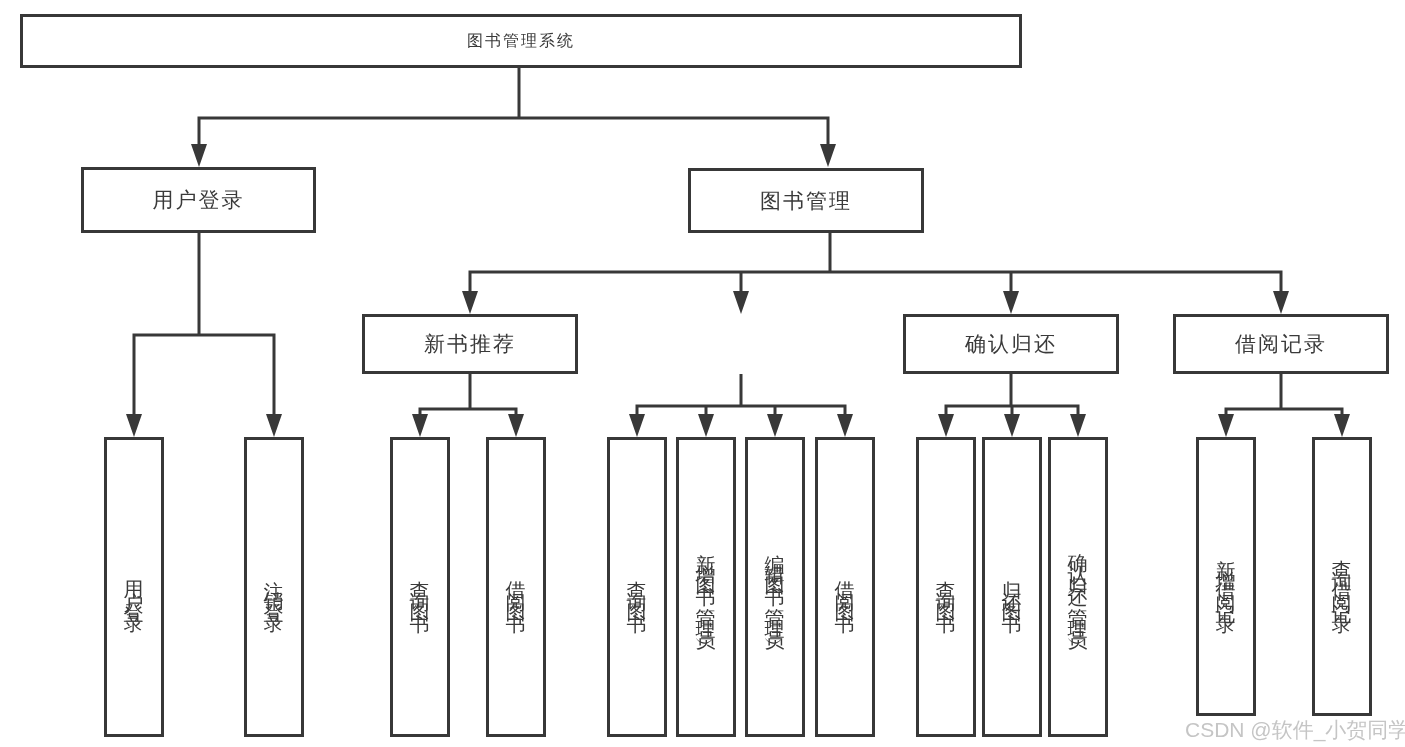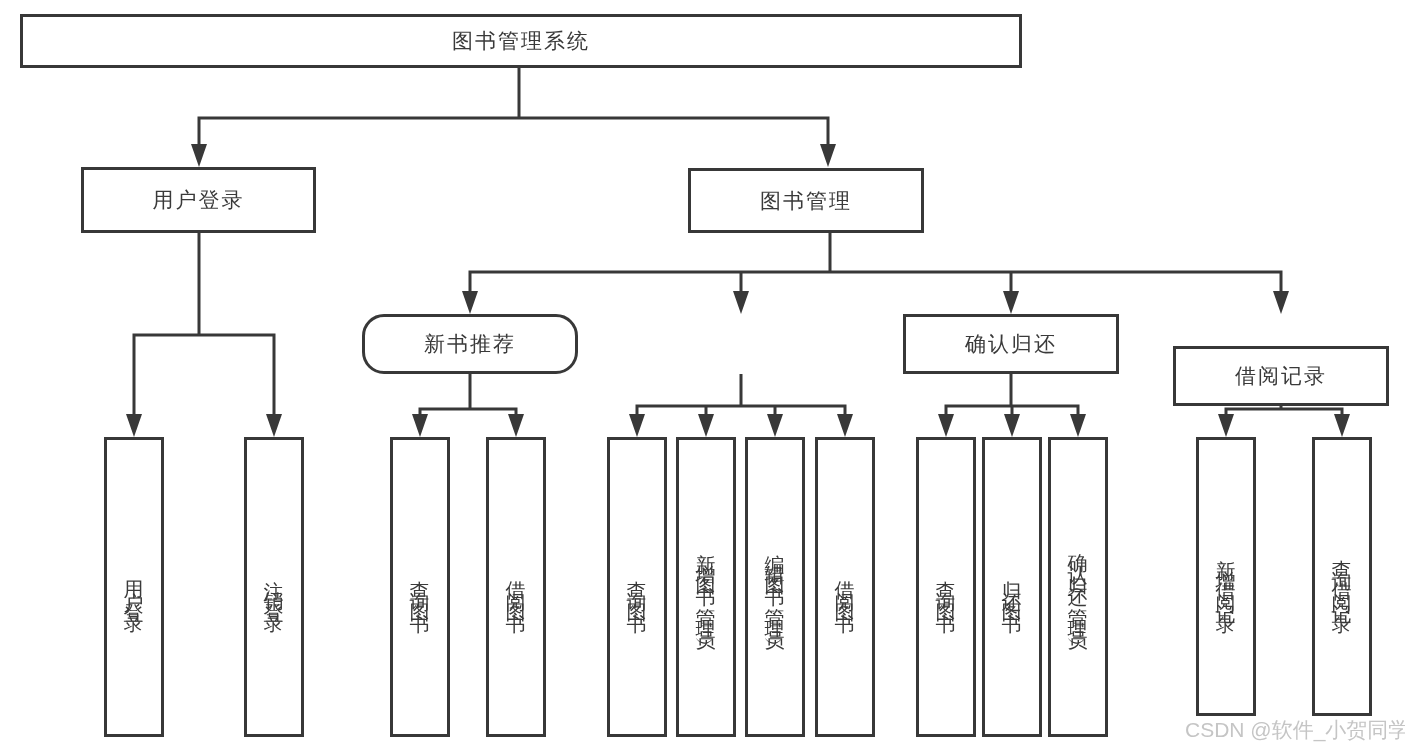--- a/index.html
+++ b/index.html
@@ -24,21 +24,21 @@
     color: #3a3a3a;
     display: flex;
     align-items: center;
     justify-content: center;
   }
   .h-box span {
     font-size: 21px;
     letter-spacing: 2px;
     white-space: nowrap;
   }
-  .root-box span { font-size: 21px; }
+  .root-box span { font-size: 16px; }
   .leaf > span {
     writing-mode: vertical-rl;
     text-orientation: mixed;
     font-size: 20px;
     letter-spacing: 11px;
     line-height: 1;
     white-space: nowrap;
   }
   #watermark {
     position: absolute;
@@ -98,27 +98,27 @@
     <span>图书管理系统</span>
   </div>
 
   <div class="box h-box" style="left:81px; top:167px; width:235px; height:66px;">
     <span>用户登录</span>
   </div>
   <div class="box h-box" style="left:688px; top:168px; width:236px; height:65px;">
     <span>图书管理</span>
   </div>
 
-  <div class="box h-box" style="left:362px; top:314px; width:216px; height:60px;border-radius:22px;">
+  <div class="box h-box" style="left:362px; top:314px; width:216px; height:60px;">
     <span>新书推荐</span>
   </div>
   <div class="box h-box" style="left:903px; top:314px; width:216px; height:60px;">
     <span>确认归还</span>
   </div>
-  <div class="box h-box" style="left:1173px; top:314px; width:216px; height:60px;margin-top:32px;">
+  <div class="box h-box" style="left:1173px; top:314px; width:216px; height:60px;">
     <span>借阅记录</span>
   </div>
 
   <div class="box leaf" style="left:104px; top:437px; width:60px; height:300px;">
     <span>用户登录</span>
   </div>
   <div class="box leaf" style="left:244px; top:437px; width:60px; height:300px;">
     <span>注销登录</span>
   </div>
 

